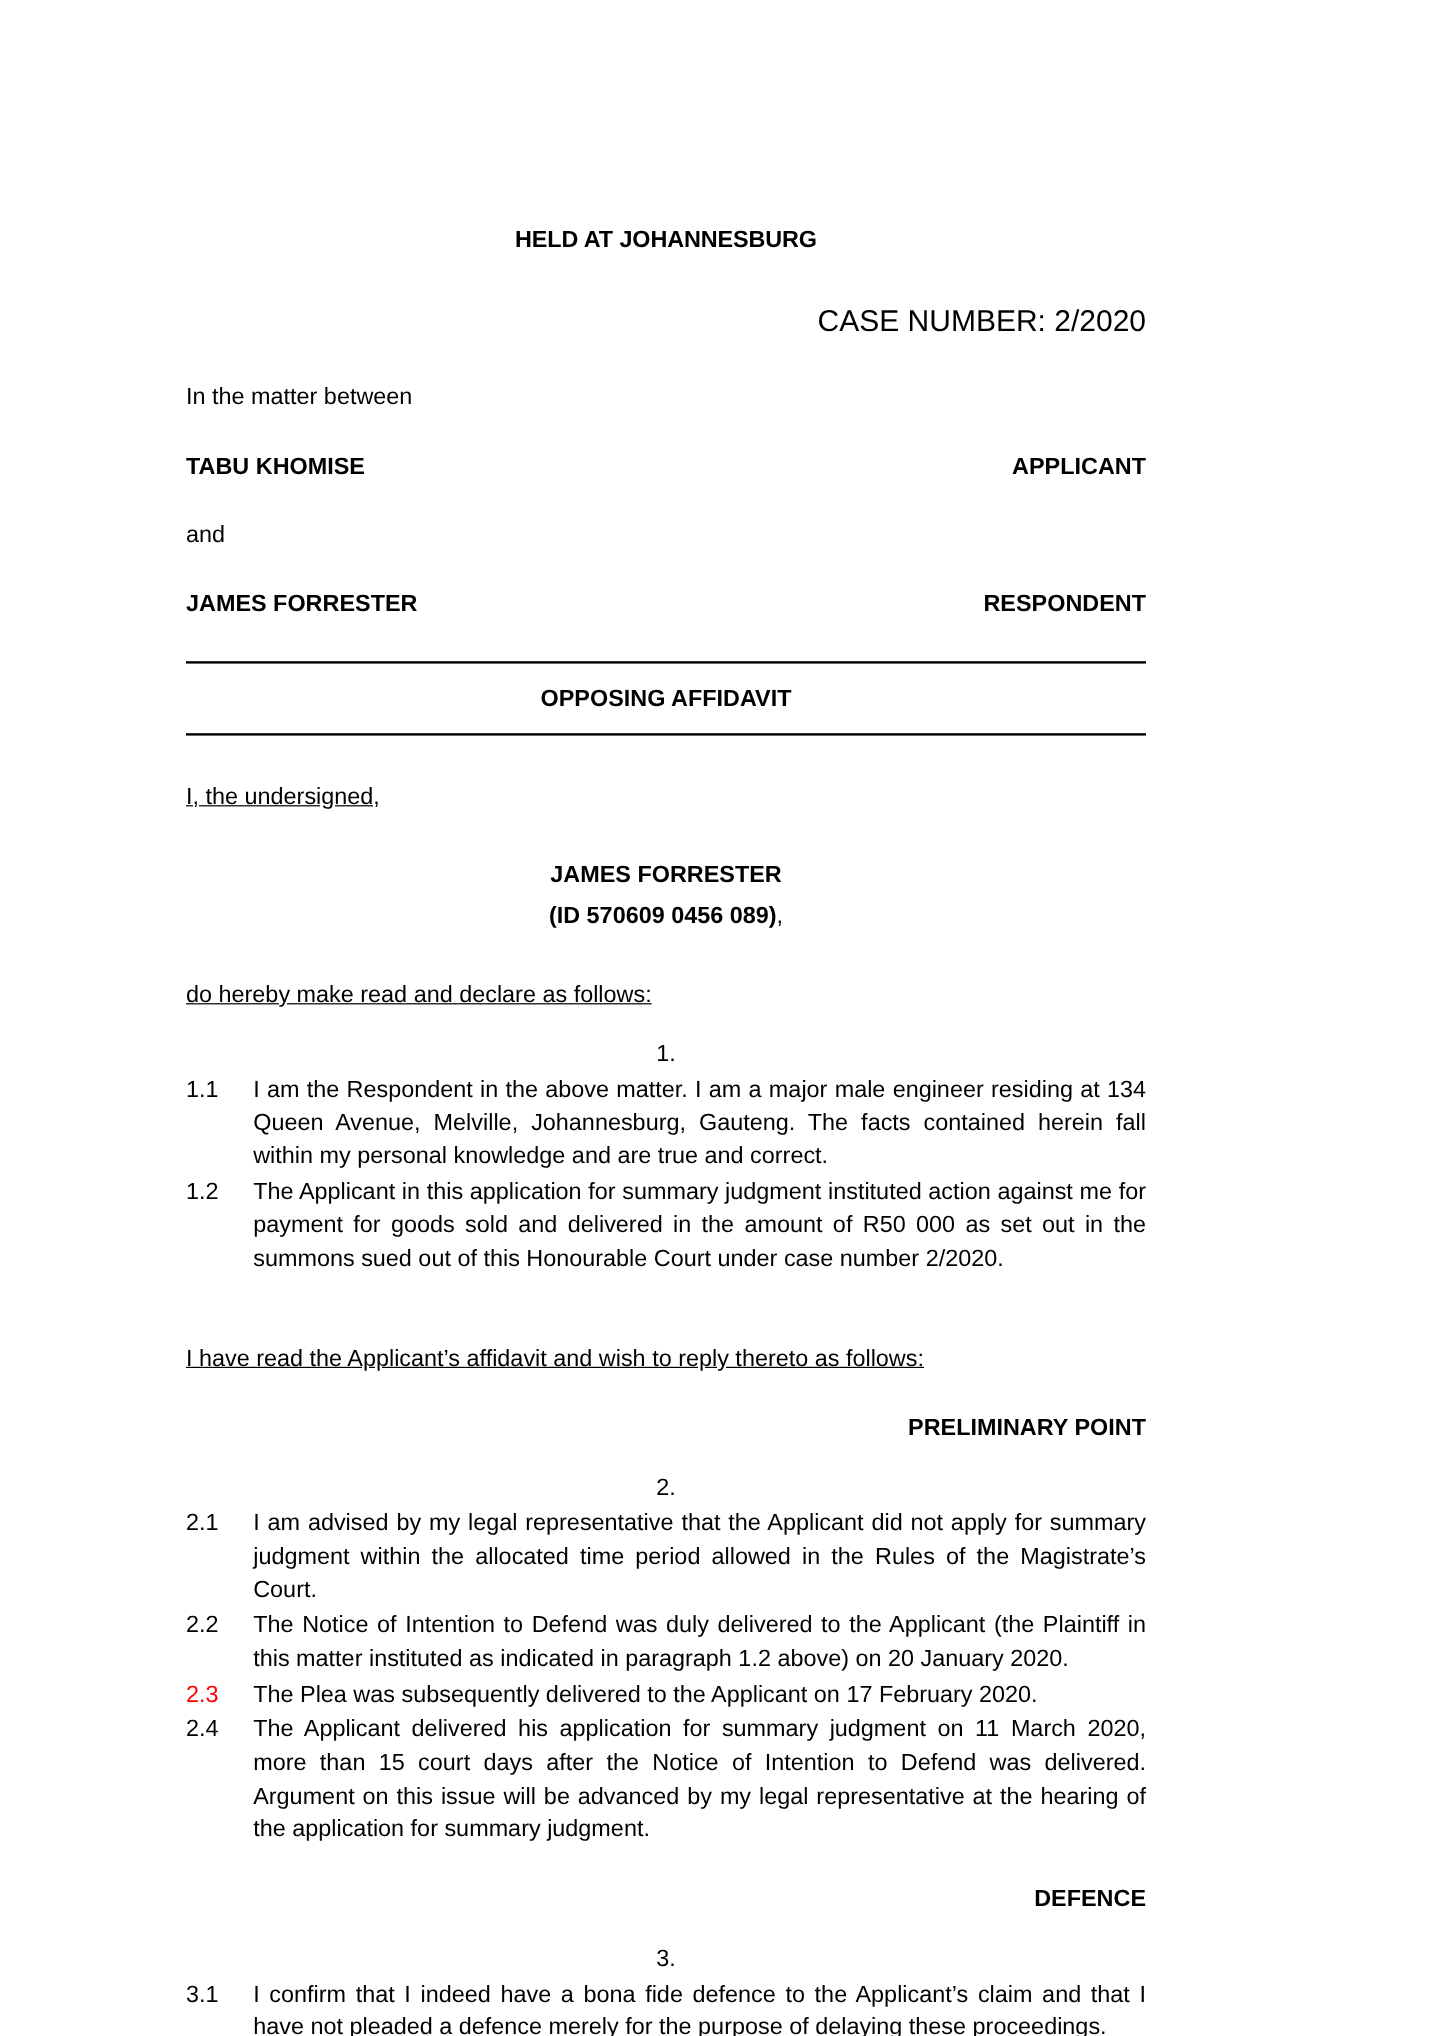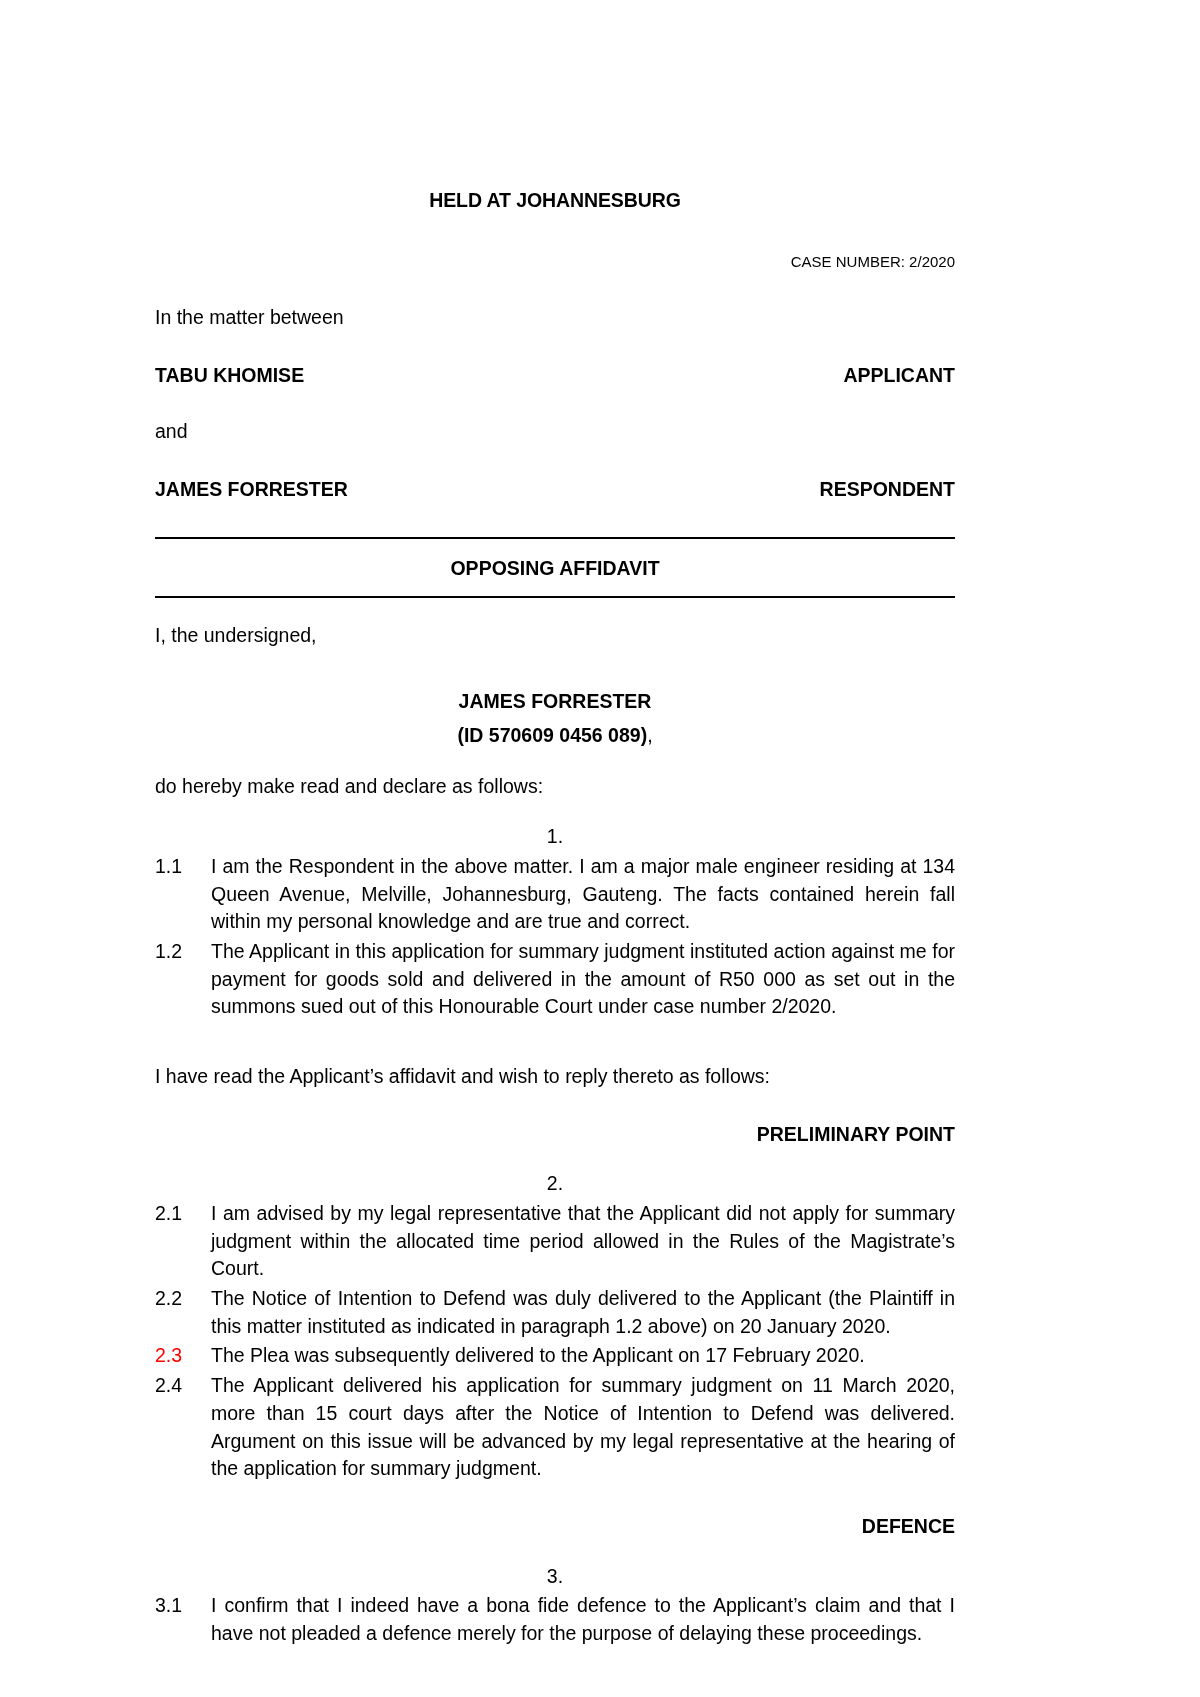--- a/index.html
+++ b/index.html
@@ -33,21 +33,21 @@
     font-size: 19.5px;
     letter-spacing: -0.1px;
   }
   .court-heading .line2 {
     margin-top: 32px;
   }
 
   .case-number {
     text-align: right;
     margin-top: 36px;
-    font-size: 15px;
+    font-size: 25px;
   }
 
   .matter-between {
     margin-top: 32px;
   }
 
   .party-row {
     display: flex;
     justify-content: space-between;
     align-items: baseline;
@@ -76,22 +76,23 @@
   .rule-top { margin-top: 33px; }
   .doc-title {
     text-align: center;
     font-weight: bold;
     font-size: 19.5px;
     padding: 16px 0 14px 0;
   }
 
   
   .para {
-    margin-top: 24px;
+    margin-top: 38px;
     text-align: justify;
+    text-decoration: underline;
   }
   .para-left {
     text-align: left;
   }
 
   .deponent-block {
     text-align: center;
     font-weight: bold;
     margin-top: 38px;
   }

